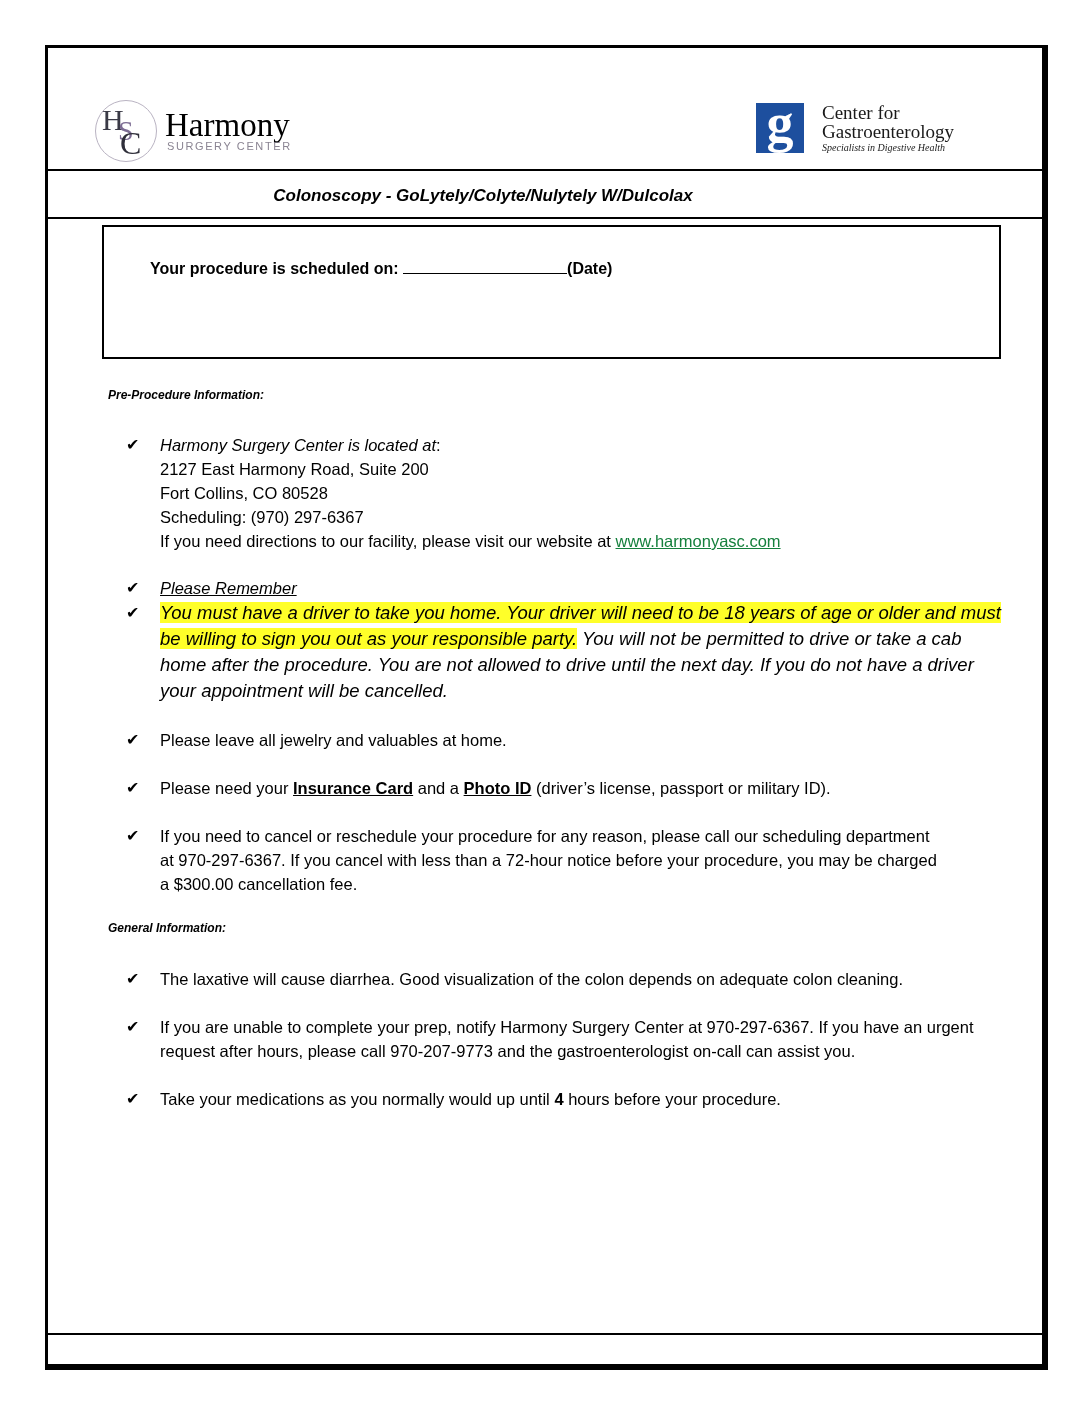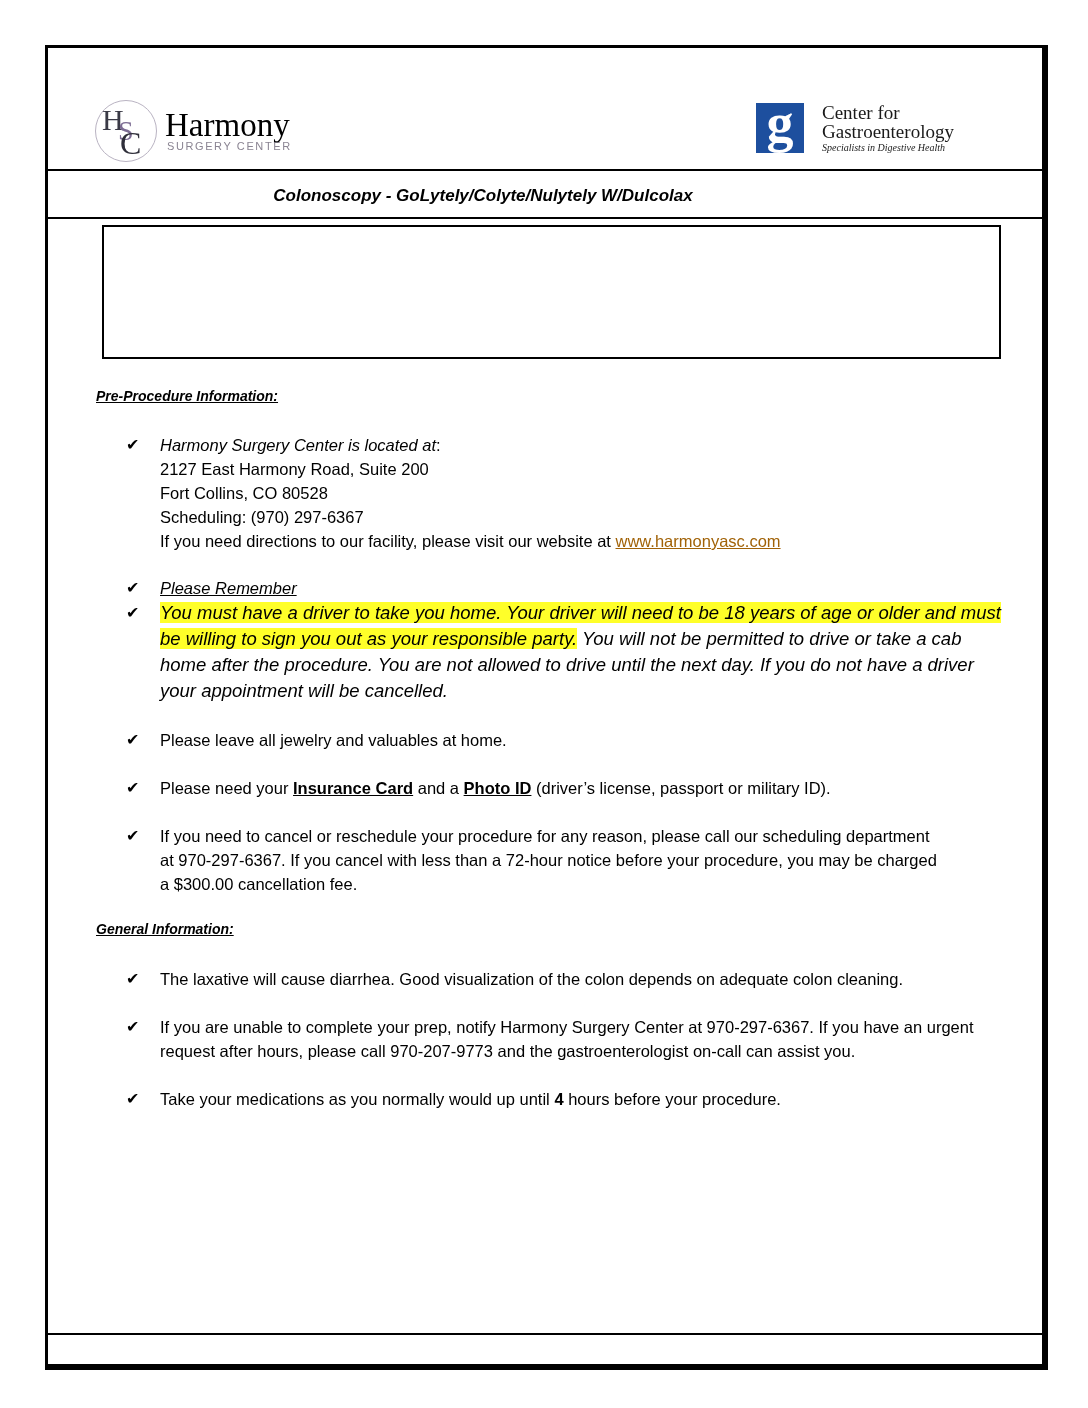--- a/index.html
+++ b/index.html
@@ -15,28 +15,28 @@
   .hsc-text .sub { font-size: 11px; letter-spacing: 1.6px; color: #8a8492; margin-left: 2px; }
   .logo-cfg { position: absolute; left: 756px; top: 103px; display: flex; align-items: flex-start; }
   .cfg-mark { width: 48px; height: 50px; background: #1d4f9e; color: #fff; font-family: "Liberation Serif", serif; font-size: 54px; font-weight: bold; line-height: 40px; text-align: center; overflow: hidden; margin-right: 6px; }
   .cfg-text { font-family: "Liberation Serif", serif; color: #1a1a1a; margin-left: 12px; }
   .cfg-text .l1, .cfg-text .l2 { font-size: 19px; line-height: 19px; }
   .cfg-text .l3 { font-size: 10px; font-style: italic; line-height: 14px; }
   .doc-title { position: absolute; left: 48px; width: 870px; top: 186px; text-align: center; font-weight: bold; font-style: italic; font-size: 17px; }
   .sched-box { position: absolute; left: 102px; top: 225px; width: 895px; height: 130px; border: 2px solid #000; }
   .sched-line { position: absolute; left: 46px; font-weight: bold; font-size: 16px; white-space: pre; }
   .blank { display: inline-block; border-bottom: 1.5px solid #000; height: 14px; vertical-align: baseline; }
-  .sec-head { position: absolute; left: 96px; font-weight: bold; font-style: italic; font-size: 14px; text-decoration: underline; }
+  .sec-head { position: absolute; left: 108px; font-weight: bold; font-style: italic; font-size: 12px; }
   .item { position: absolute; left: 126px; width: 880px; font-size: 16.5px; line-height: 24px; }
   .check { position: absolute; left: 0; top: 0; width: 24px; font-size: 16px; }
   .item .body { margin-left: 34px; }
   .bi { font-weight: normal; font-style: italic; }
   .u { text-decoration: underline; }
   .hl { background: #ffff29; }
-  a.link { color: #a16207; text-decoration: underline; }
+  a.link { color: #15803d; text-decoration: underline; }
   .b { font-weight: bold; }
   .big { font-size: 18.5px; line-height: 26px; }
 </style>
 </head>
 <body>
 
 <div class="frame"></div>
 <div class="hline" style="top:169px"></div>
 <div class="hline" style="top:217px"></div>
 <div class="hline" style="top:1333px"></div>
@@ -58,20 +58,21 @@
   <div class="cfg-text">
     <div class="l1">Center for</div>
     <div class="l2">Gastroenterology</div>
     <div class="l3">Specialists in Digestive Health</div>
   </div>
 </div>
 
 <div class="doc-title">Colonoscopy - GoLytely/Colyte/Nulytely W/Dulcolax</div>
 
 <div class="sched-box">
+  <div class="sched-line" style="top:32px"><span>Your procedure is scheduled on: </span><span class="blank" style="width:164px"></span><span>(Date)</span></div>
 </div>
 
 <div class="sec-head" style="top:388px">Pre-Procedure Information:</div>
 
 <div class="item" style="top:433px">
   <span class="check">✔</span>
   <div class="body">
     <span class="bi">Harmony Surgery Center is located at</span><span>:</span><br>
     <span>2127 East Harmony Road, Suite 200</span><br>
     <span>Fort Collins, CO 80528</span><br>

